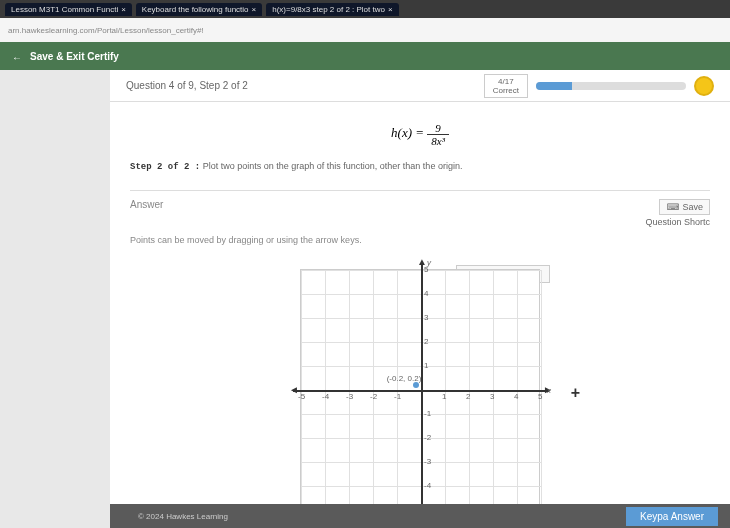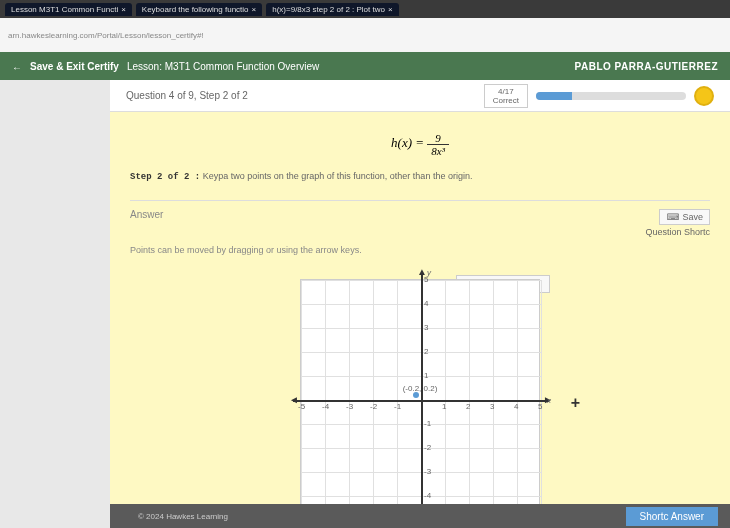--- a/index.html
+++ b/index.html
@@ -1,32 +1,32 @@
 <!DOCTYPE html>
 <html><head>
 <meta charset="utf-8">
 <style>
 * { margin: 0; padding: 0; box-sizing: border-box; }
 body { font-family: Arial, sans-serif; background: #e8e8e8; width: 730px; height: 528px; overflow: hidden; font-size: 11px; position: relative; }
 .browser-tabs { background: #3a3a3a; height: 18px; display: flex; align-items: center; padding: 0 5px; gap: 4px; }
 .tab { background: #0f172a; color: #ddd; font-size: 8px; padding: 2px 6px; border-radius: 3px 3px 0 0; display: flex; align-items: center; gap: 3px; max-width: 150px; overflow: hidden; white-space: nowrap; }
-.url-bar { background: #f5f5f5; height: 34px; padding: 2px 8px; font-size: 8px; color: #888; display: flex; align-items: center; }
+.url-bar { background: #f5f5f5; height: 24px; padding: 2px 8px; font-size: 8px; color: #888; display: flex; align-items: center; }
 .header-bar { background: #4a7850; height: 28px; display: flex; align-items: center; justify-content: space-between; padding: 0 12px; color: white; font-size: 10px; }
 .header-left { display: flex; align-items: center; gap: 8px; }
 .back-arrow { cursor: pointer; }
 .save-exit { font-weight: bold; }
 .lesson-title { font-size: 10px; }
 .user-name { font-weight: bold; letter-spacing: 0.5px; }
 .question-bar { background: white; height: 32px; display: flex; align-items: center; padding: 0 16px; border-bottom: 1px solid #ddd; margin: 0 0 0 110px; }
 .question-label { color: #666; font-size: 10px; flex: 1; }
 .correct-box { border: 1px solid #ccc; padding: 2px 8px; text-align: center; font-size: 8px; color: #666; margin-right: 8px; }
 .progress { width: 150px; height: 8px; background: #ddd; border-radius: 4px; overflow: hidden; margin-right: 8px; }
 .progress-fill { background: #5b9bd5; height: 100%; width: 24%; }
 .star-badge { width: 20px; height: 20px; background: #f5c518; border-radius: 50%; border: 2px solid #e0b010; }
-.content { background: #fef9c3; margin-left: 110px; padding: 10px 20px; min-height: 420px; position: relative; }
+.content { background: #ffffff; margin-left: 110px; padding: 10px 20px; min-height: 420px; position: relative; }
 .formula { text-align: center; font-family: 'Times New Roman', serif; font-size: 13px; margin: 10px 0 14px; font-style: italic; }
 .frac { display: inline-block; text-align: center; vertical-align: middle; }
 .frac .num { display: block; border-bottom: 1px solid #333; padding: 0 4px; font-size: 11px; }
 .frac .den { display: block; padding: 0 4px; font-size: 11px; }
 .step-text { color: #666; font-size: 9px; margin-bottom: 18px; }
 .step-text b { color: #333; font-family: Liberation Mono, monospace; }
 .divider { border: none; border-top: 1px solid #ddd; margin: 8px 0; }
 .answer-row { display: flex; justify-content: space-between; align-items: flex-start; }
 .answer-label { color: #888; font-size: 10px; }
 .key-buttons { text-align: right; font-size: 9px; color: #666; }
@@ -62,23 +62,21 @@
       <span>h(x)=9/8x3 step 2 of 2 : Plot two</span> 
       <span>×</span>
     </div>
 </div>
 <div class="url-bar">arn.hawkeslearning.com/Portal/Lesson/lesson_certify#!</div>
 
 <div class="header-bar">
   <div class="header-left">
     <span class="back-arrow">←</span>
     <span class="save-exit">Save &amp; Exit Certify</span>
-    <span class="lesson-title">Lesson: M3T1 Common Function Overview</span>
   </div>
-  <div class="user-name">PABLO PARRA-GUTIERREZ</div>
 </div>
 
 <div class="question-bar">
   <div class="question-label">Question 4 of 9, Step 2 of 2</div>
   <div class="correct-box">
     <div>4/17</div>
     <div>Correct</div>
   </div>
   <div class="progress">
       <div class="progress-fill"></div>
@@ -88,21 +86,21 @@
 
 <div class="content">
   <div class="formula">
     <span>h(x) = </span>
     <span class="frac">
       <span class="num">9</span>
       <span class="den">8x³</span>
     </span>
   </div>
   <div class="step-text">
-    <b>Step 2 of 2 :</b> <span>Keypa two points on the graph of this function, other than the origin.</span>
+    <b>Step 2 of 2 :</b> <span>Plot two points on the graph of this function, other than the origin.</span>
   </div>
   <hr class="divider">
   <div class="answer-row">
     <div class="answer-label">Answer</div>
     <div class="key-buttons">
       <div class="key-btn">
         <span>⌨</span>
         <span>Save</span>
       </div>
       <div>Question Shortc</div>
@@ -158,21 +156,21 @@
         <div class="axis-label" style="top: -5px; left: 123px;">5</div>
         <div class="axis" style="top: 120px; left: -8px; height: 1.5px; width: 256px;"></div>
         <div class="axis" style="left: 120px; top: -8px; width: 1.5px; height: 256px;"></div>
         <div class="arrow-head" style="left: -12px; top: 114px;">◄</div>
         <div class="arrow-head" style="left: 242px; top: 114px;">►</div>
         <div class="arrow-head" style="left: 116px; top: -14px;">▲</div>
         <div class="arrow-head" style="left: 116px; top: 242px;">▼</div>
         <div class="axis-label" style="left: 126px; top: -12px; font-style: italic;">y</div>
         <div class="axis-label" style="left: 246px; top: 116px; font-style: italic;">x</div>
         <div class="point" style="left: 115.2px; top: 115.2px;"></div>
-        <div class="point-label" style="left: 119px; top: 115.2px;">(-0.2, 0.2)</div>
+        <div class="point-label" style="left: 103px; top: 115.2px;">(-0.2, 0.2)</div>
       </div>
   </div>
 </div>
 
 <div class="footer">
   <div class="copyright">© 2024 Hawkes Learning</div>
-  <button class="submit-btn">Shortc Answer</button>
+  <button class="submit-btn">Keypa Answer</button>
 </div>
 
 </body></html>

